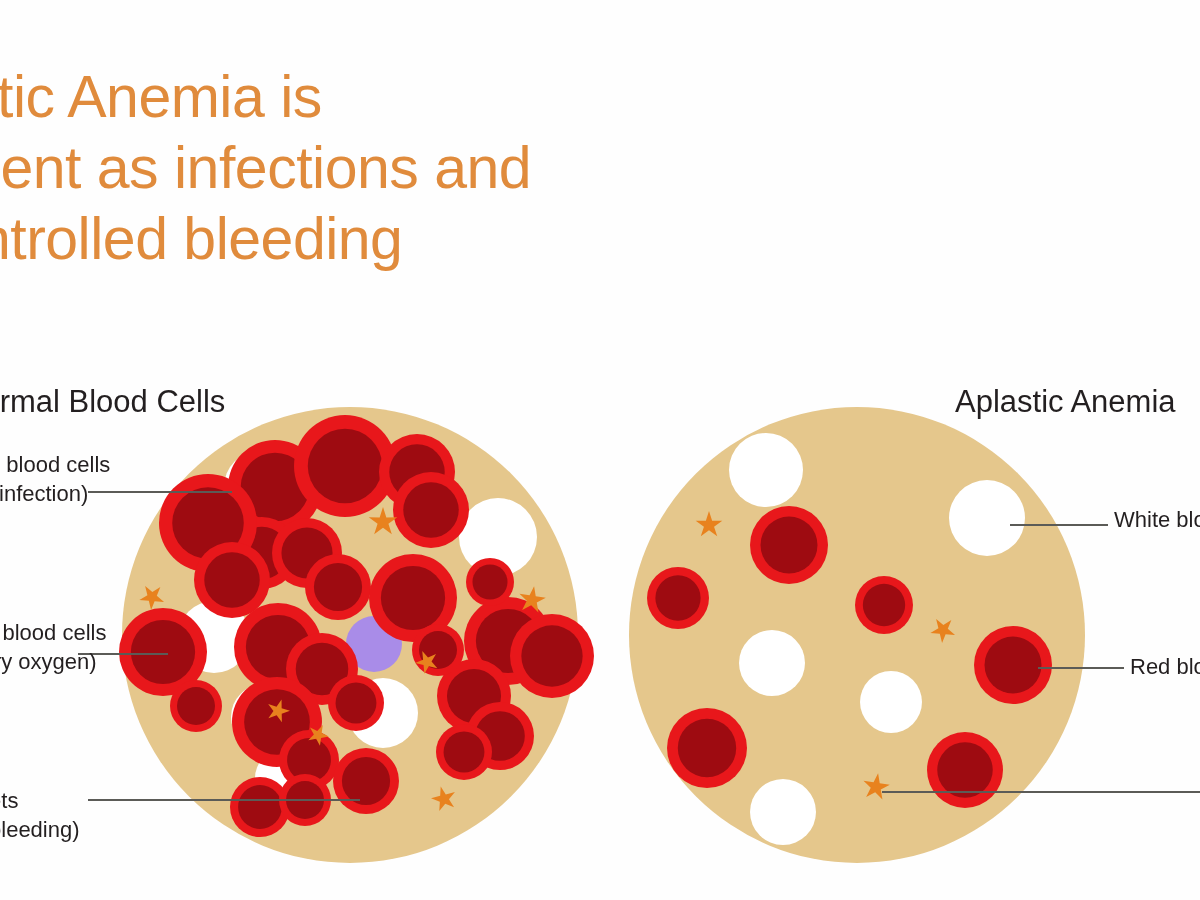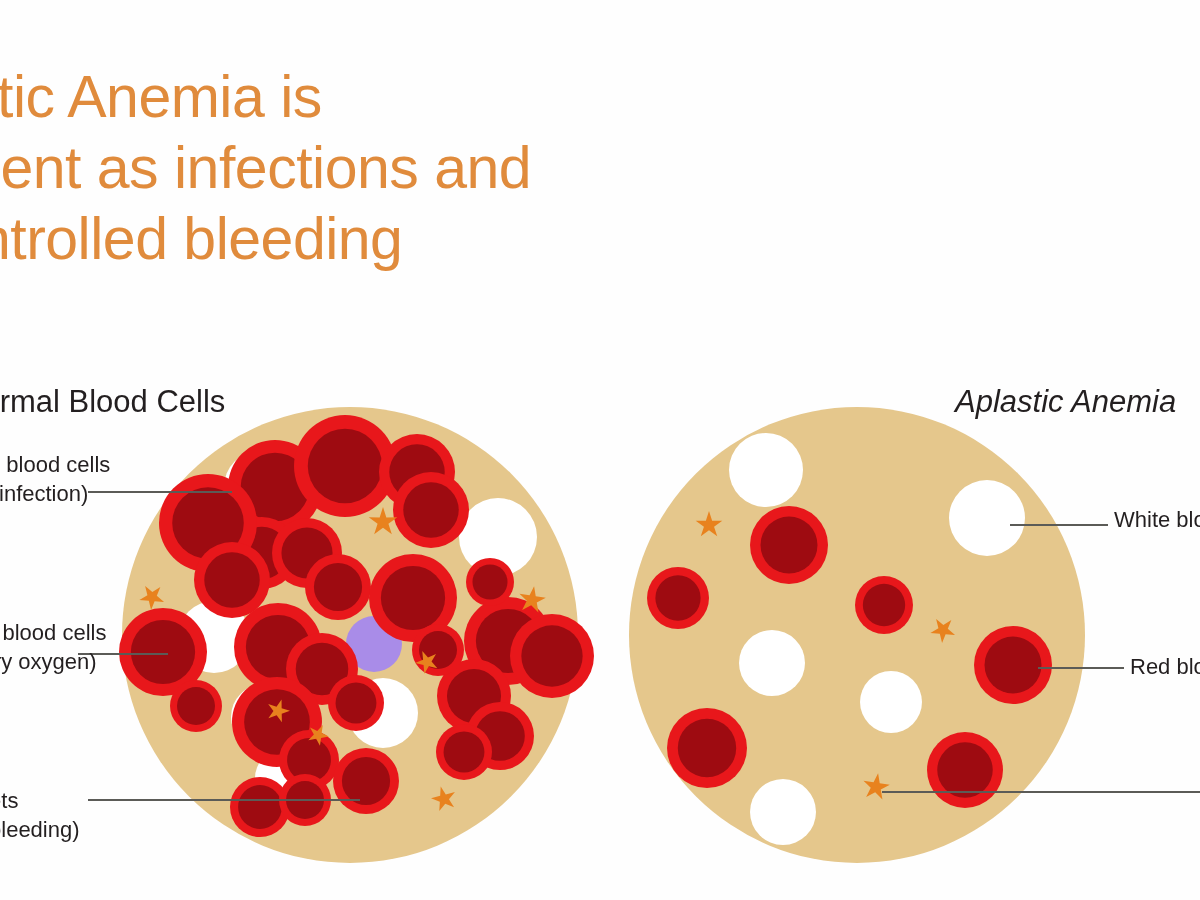--- a/index.html
+++ b/index.html
@@ -37,21 +37,21 @@
   
   .panel-title {
     position: absolute;
     color: #231f20;
     font-size: 31px;
     line-height: 34px;
     font-weight: 400;
     white-space: nowrap;
   }
   #title-left  { left: -40px;  top: 385px; }
-  #title-right { left: 955px;  top: 385px; font-style: italic; }
+  #title-right { left: 955px;  top: 385px; }
 
   
   .annot {
     position: absolute;
     color: #231f20;
     font-size: 22px;
     line-height: 29px;
     font-weight: 400;
     white-space: nowrap;
   }

